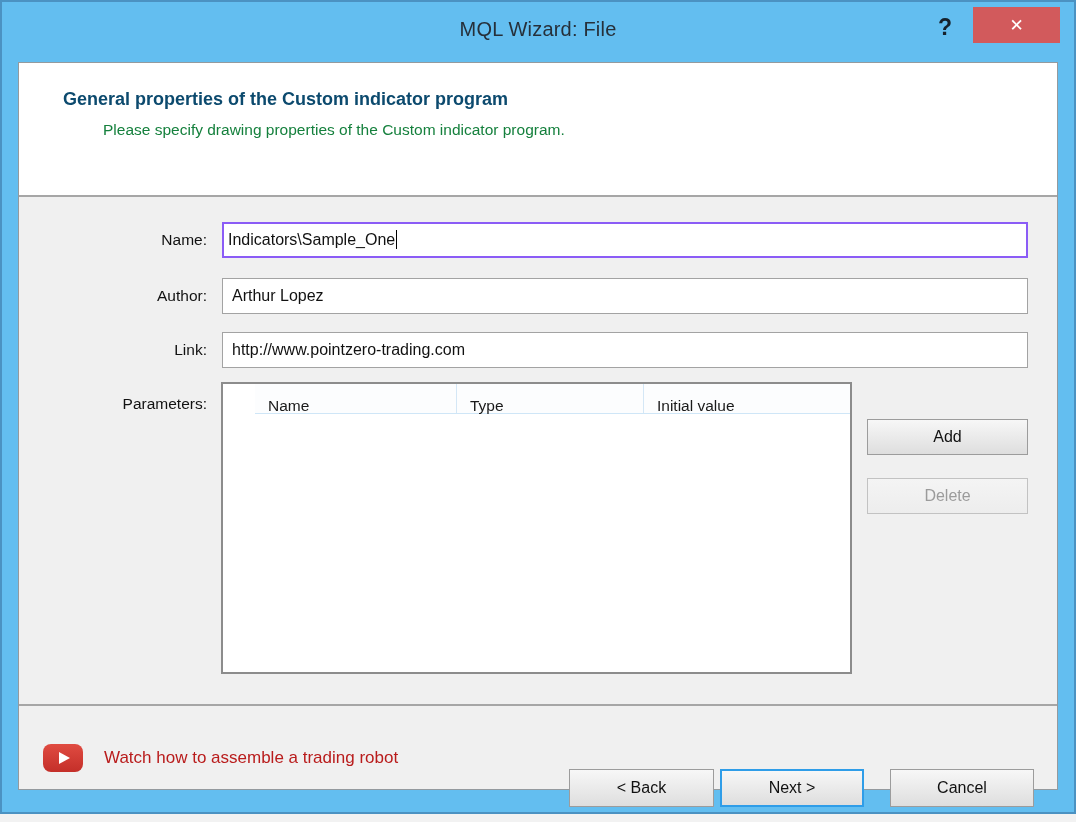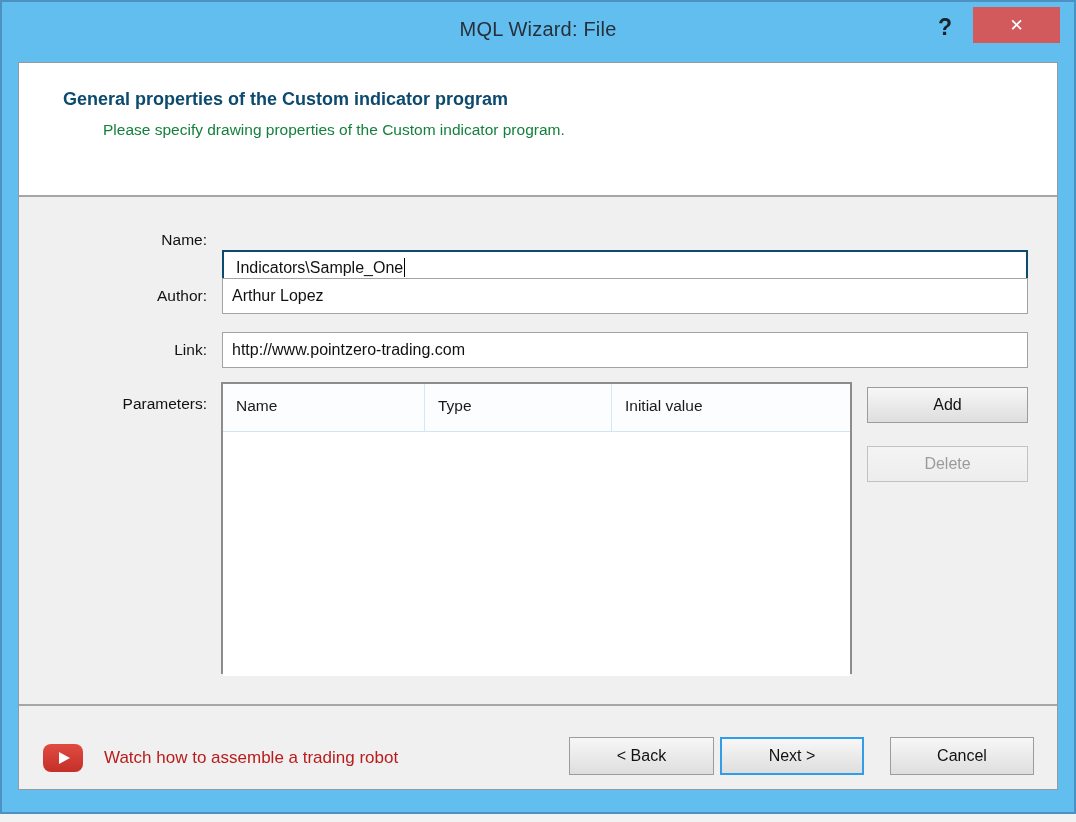--- a/index.html
+++ b/index.html
@@ -22,35 +22,35 @@
     border-bottom:2px solid #a6a6a6;}
   .hdr-title{position:absolute;left:44px;top:26px;font-size:18px;font-weight:bold;color:#0c4a6e;}
   .hdr-sub{position:absolute;left:84px;top:58px;font-size:15.5px;color:#15803d;}
 
   
   .flabel{position:absolute;left:20px;width:168px;height:36px;line-height:36px;
     text-align:right;font-size:15.5px;color:#111;}
   .finput{position:absolute;left:203px;width:806px;height:36px;background:#fff;
     border:1px solid #a3a3a3;font-size:16px;color:#111;line-height:34px;padding-left:9px;
     white-space:nowrap;overflow:hidden;cursor:text;}
-  .finput.focused{border:2px solid #0c4a6e;line-height:32px;padding-left:12px;margin-top:28px;}
+  .finput.focused{border:2px solid #8b5cf6;line-height:32px;padding-left:4px;}
   .caret{display:inline-block;width:1px;height:19px;background:#000;vertical-align:-4px;margin-left:1px;}
 
   .ptable{position:absolute;left:202px;top:319px;width:631px;height:292px;background:#fff;
     border:2px solid #8c8c8c;}
-  .thead{display:flex;height:48px;background:#fcfdfe;border-bottom:1px solid #cfe6f7;}
+  .thead{display:flex;height:30px;background:#fcfdfe;border-bottom:1px solid #cfe6f7;margin-left:32px;}
   .th{line-height:43px;padding-left:13px;font-size:15.5px;color:#1a1a1a;}
   .th.c1{width:202px;border-right:1px solid #d4e7f6;}
   .th.c2{width:187px;border-right:1px solid #d4e7f6;}
   .th.c3{flex:1;}
   .tbody{height:244px;background:#fff;}
 
   .btn{position:absolute;display:flex;align-items:center;justify-content:center;
     background:linear-gradient(#f7f7f7,#dedede);border:1px solid #9c9c9c;
-    font-size:16px;color:#111;cursor:pointer;}
+    font-size:16px;color:#111;cursor:pointer;margin-top:32px;}
   .btn.disabled{background:linear-gradient(#f4f4f4,#ededed);color:#9b9b9b;border-color:#c2c2c2;cursor:default;}
   .btn.default{border:2px solid #2f9de8;}
 
   .add-btn{left:848px;top:324px;width:161px;height:36px;}
   .del-btn{left:848px;top:383px;width:161px;height:36px;}
 
   
   .footer-divider{position:absolute;left:0;top:641px;width:1038px;height:2px;background:#a6a6a6;}
   .yt-icon{position:absolute;left:24px;top:681px;width:40px;height:28px;border-radius:8px;
     background:linear-gradient(#e04b41,#c42f29);cursor:pointer;}

